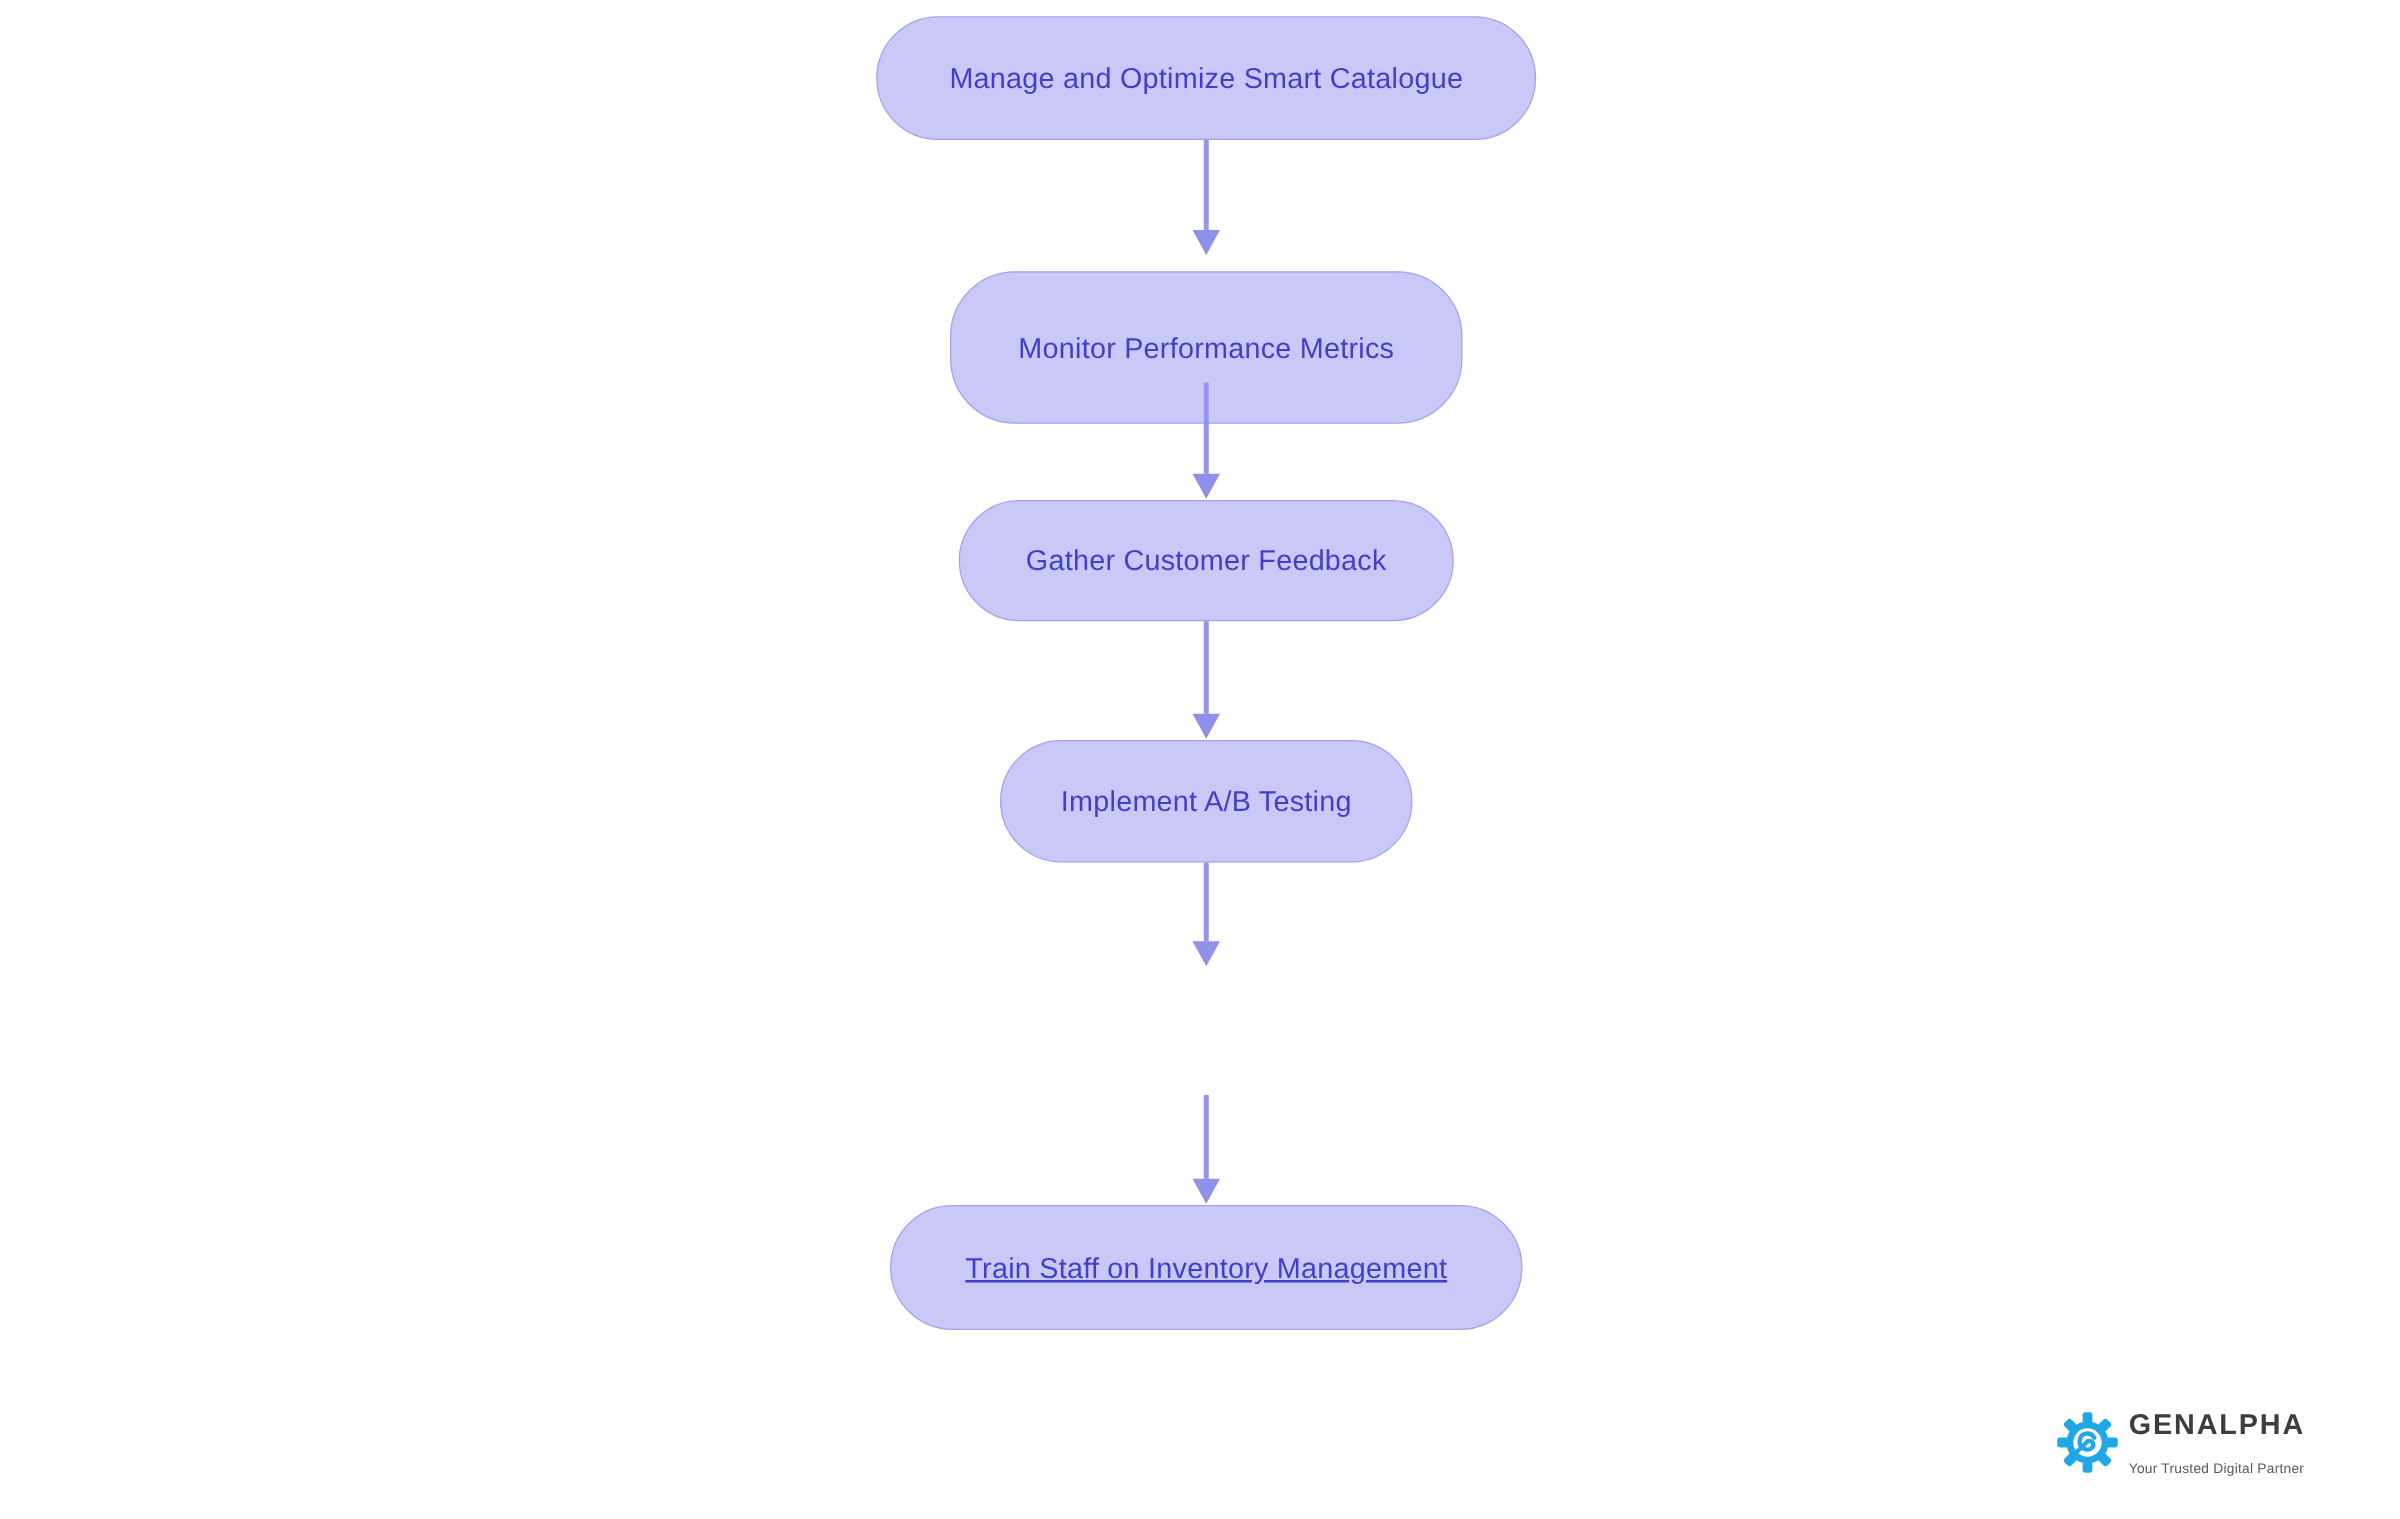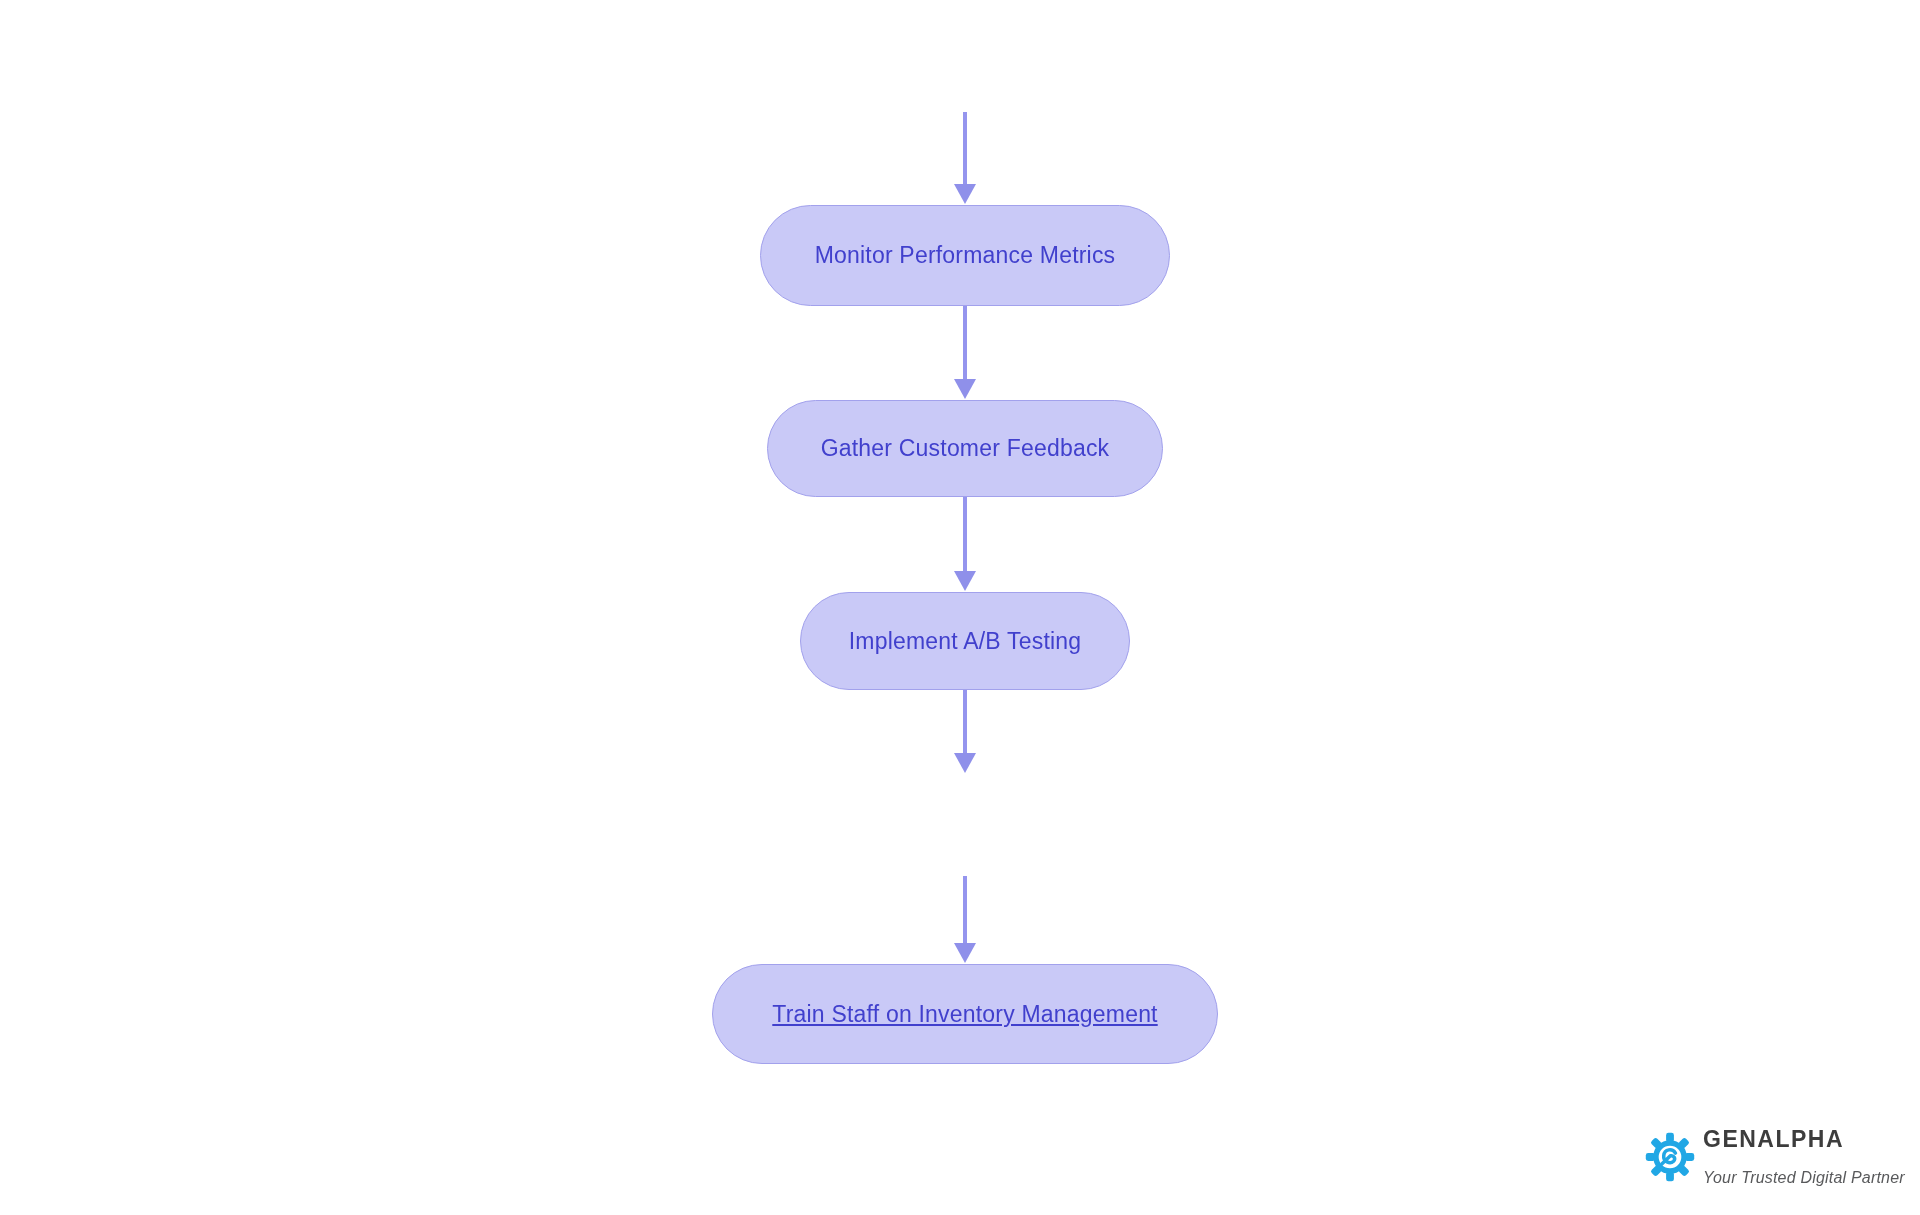--- a/index.html
+++ b/index.html
@@ -24,21 +24,21 @@
     border-radius: 52px;
     color: #4140cd;
     font-size: 23px;
     letter-spacing: 0.2px;
     display: flex;
     align-items: center;
     justify-content: center;
     text-align: center;
   }
   .n1 { left: 701px; top: 13px;  width: 528px; height: 99px;  }
-  .n2 { left: 760px; top: 205px; width: 410px; height: 101px; }
+  .n2 { left: 760px; top: 217px; width: 410px; height: 122px; }
   .n3 { left: 767px; top: 400px; width: 396px; height: 97px;  }
   .n4 { left: 800px; top: 592px; width: 330px; height: 98px;  }
   .n5 { left: 730px; top: 774px; width: 470px; height: 102px; }
   .n6 { left: 712px; top: 964px; width: 506px; height: 100px; text-decoration: underline; }
 
   
   .arrow {
     position: absolute;
     left: 954px;
     width: 22px;
@@ -76,32 +76,34 @@
   .logo svg { display: block; }
   .logo-text { display: flex; flex-direction: column; justify-content: flex-end; }
   .logo-wordmark {
     font-size: 23px;
     font-weight: bold;
     letter-spacing: 1.5px;
     color: #3d3d3d;
     line-height: 1.1;
   }
   .logo-tagline {
-    font-size: 16px;
-    font-style: italic;
+    font-size: 11px;
     color: #58595b;
     letter-spacing: 0.2px;
     margin-top: 17px;
   }
 </style>
 </head>
 <body>
 
 <div class="canvas">
 
+  <div class="node n1">
+    <span>Manage and Optimize Smart Catalogue</span>
+  </div>
   <div class="node n2">
     <span>Monitor Performance Metrics</span>
   </div>
   <div class="node n3">
     <span>Gather Customer Feedback</span>
   </div>
   <div class="node n4">
     <span>Implement A/B Testing</span>
   </div>
   <div class="node n6">

